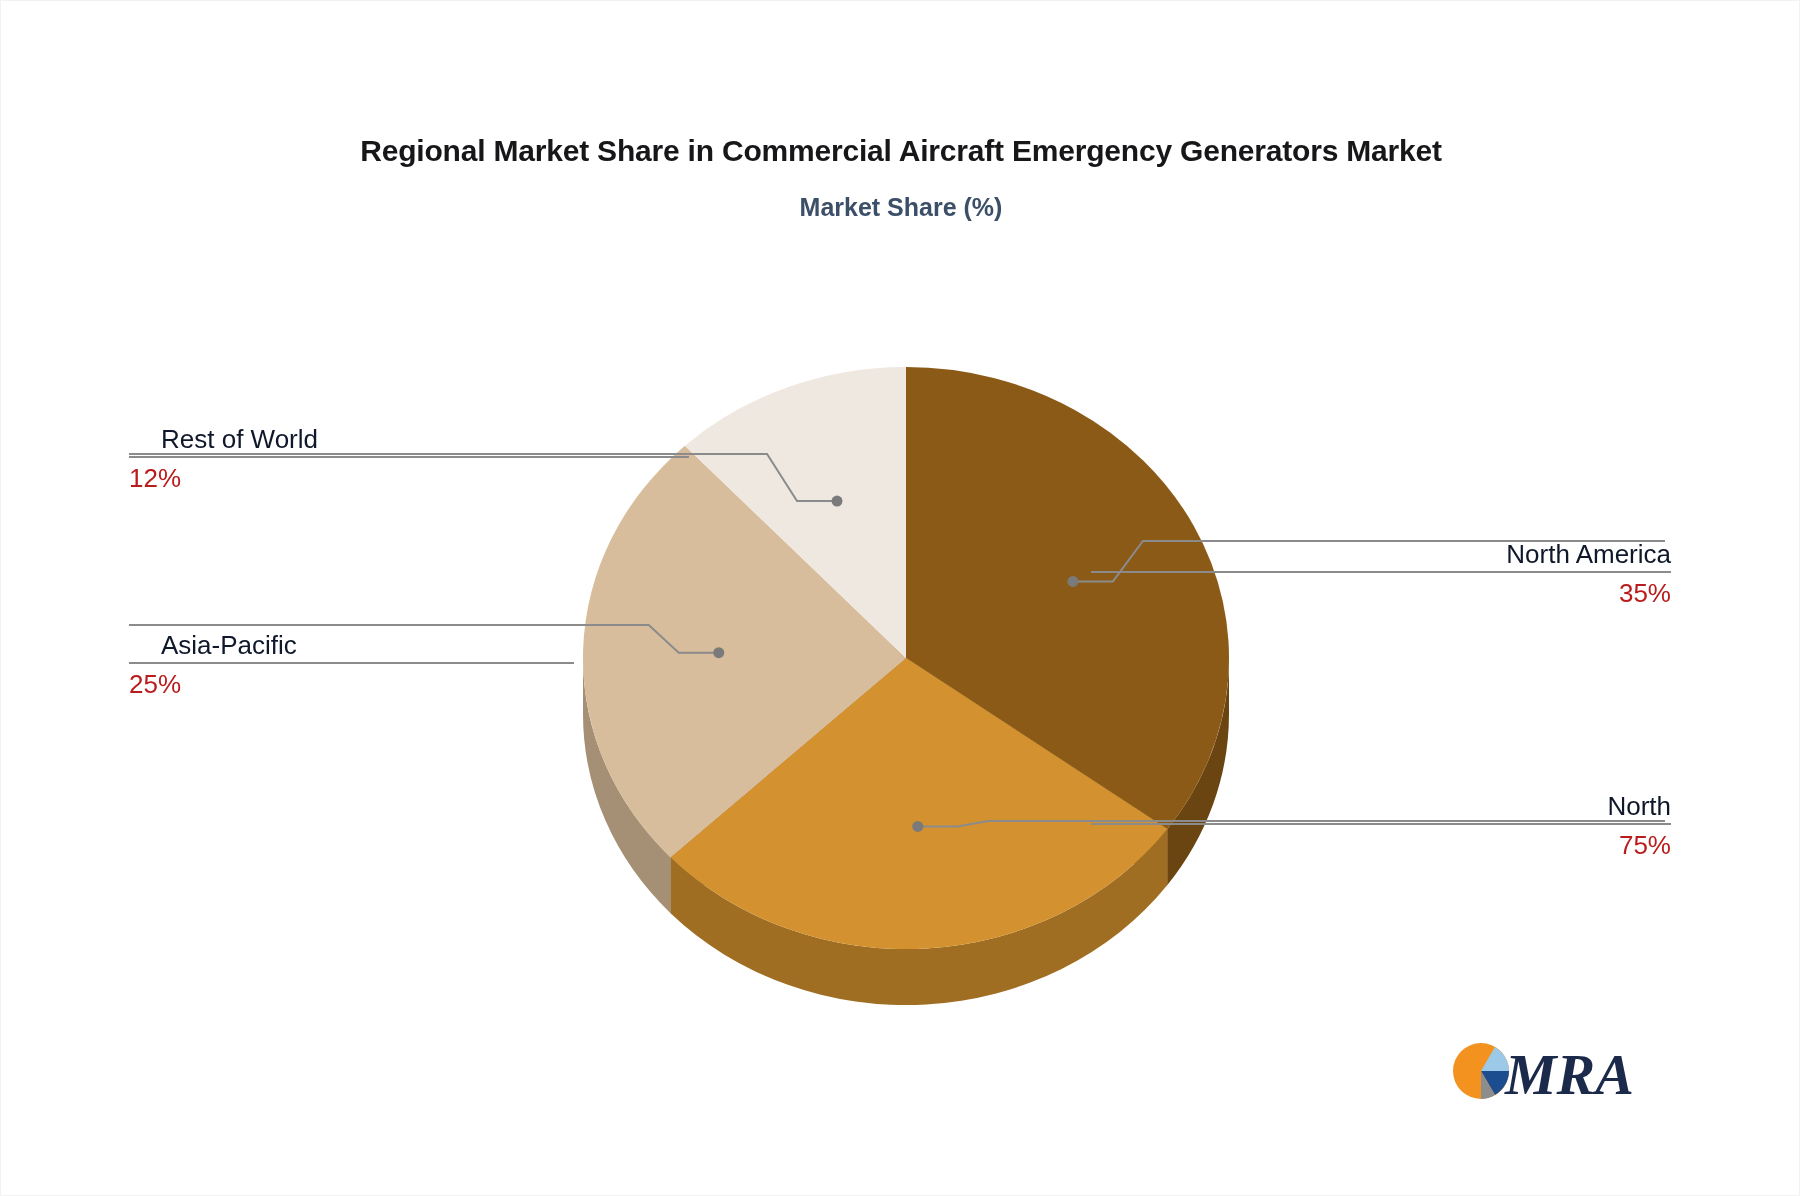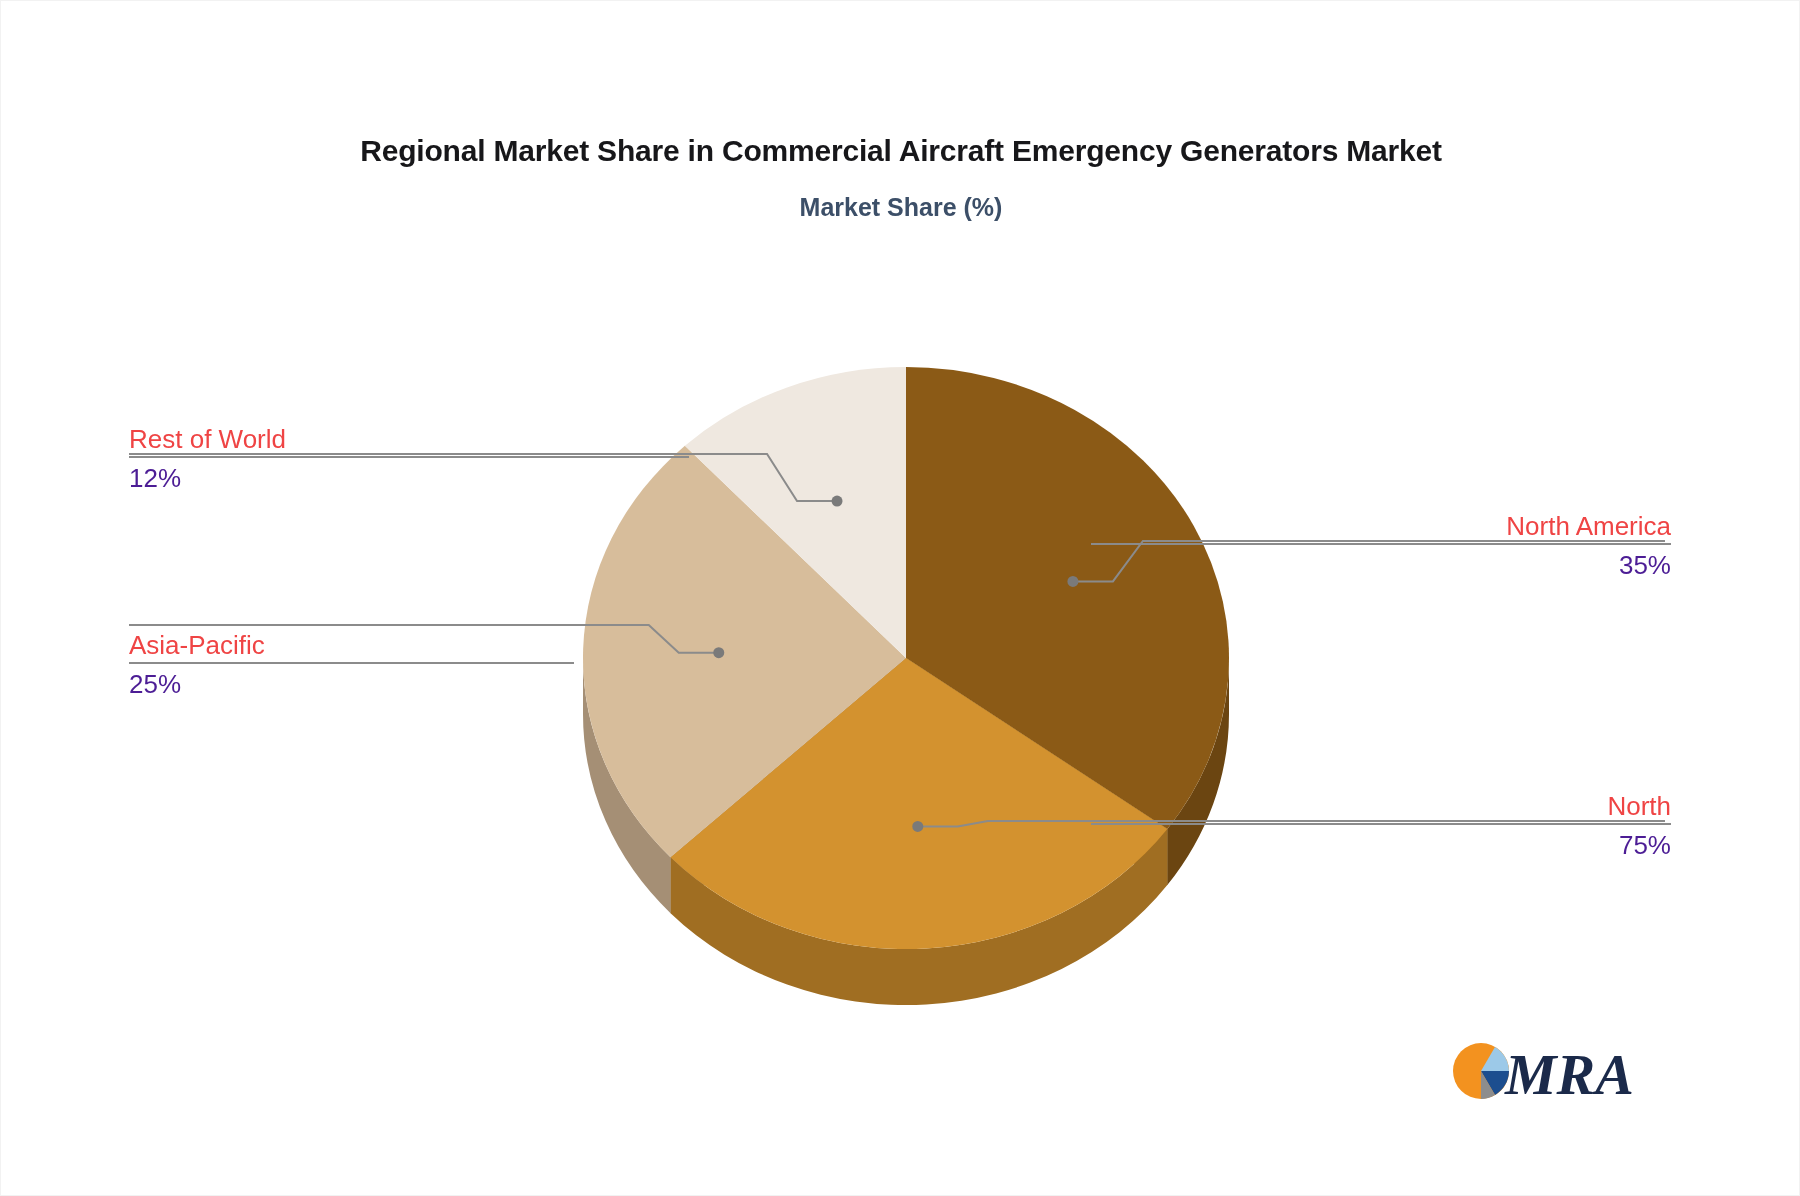--- a/index.html
+++ b/index.html
@@ -53,44 +53,45 @@
     width: 1800px;
     height: 1196px;
   }
   
   .callout {
     position: absolute;
     width: 420px;
   }
   .callout .name {
     font-size: 26px;
-    color: #ef4444;
+    color: #0f172a;
     line-height: 34px;
     white-space: nowrap;
+    margin-left: 32px;
   }
   .callout .rule {
     height: 2px;
     background: #8b8b8b;
     width: 100%;
   }
   .callout .pct {
     font-size: 26px;
-    color: #4c1d95;
+    color: #b91c1c;
     line-height: 36px;
     padding-top: 2px;
     white-space: nowrap;
   }
   .callout.left  .name,
   .callout.left  .pct { text-align: left; }
   .callout.right .name,
   .callout.right .pct { text-align: right; }
 
   #cal-rest-of-world { left: 128px;  top: 421px; width: 560px; }
   #cal-asia-pacific  { left: 128px;  top: 627px; width: 445px; }
-  #cal-north-america { left: 1090px; top: 508px; width: 580px; }
+  #cal-north-america { left: 1090px; top: 536px; width: 580px; }
   #cal-europe        { left: 1090px; top: 788px; width: 580px; }
 
   
   #logo {
     position: absolute;
     left: 1448px;
     top: 1030px;
     width: 200px;
     height: 80px;
     font-style: italic;

